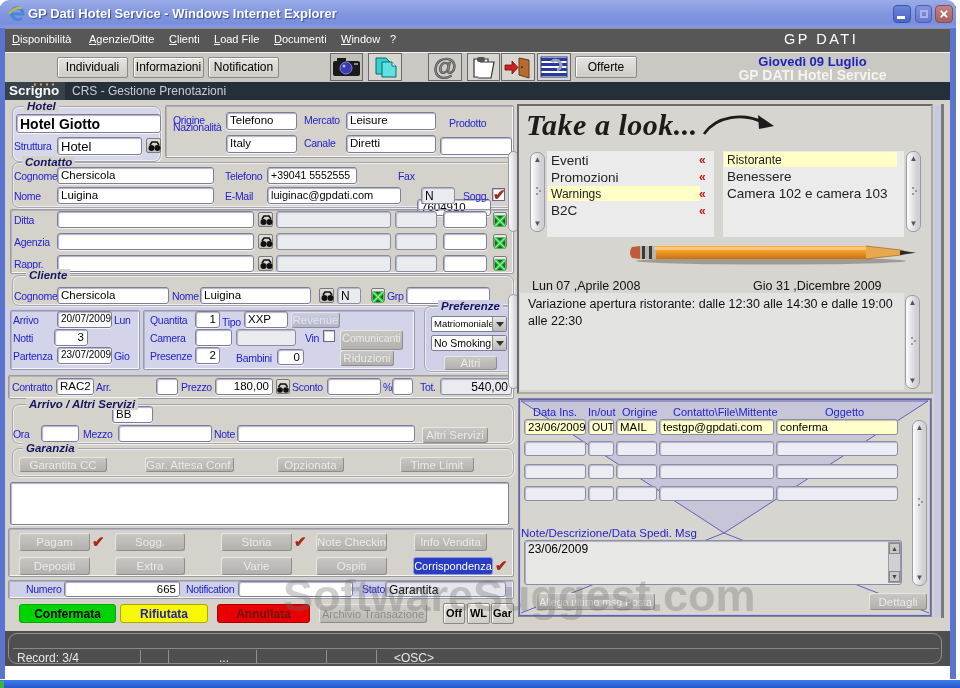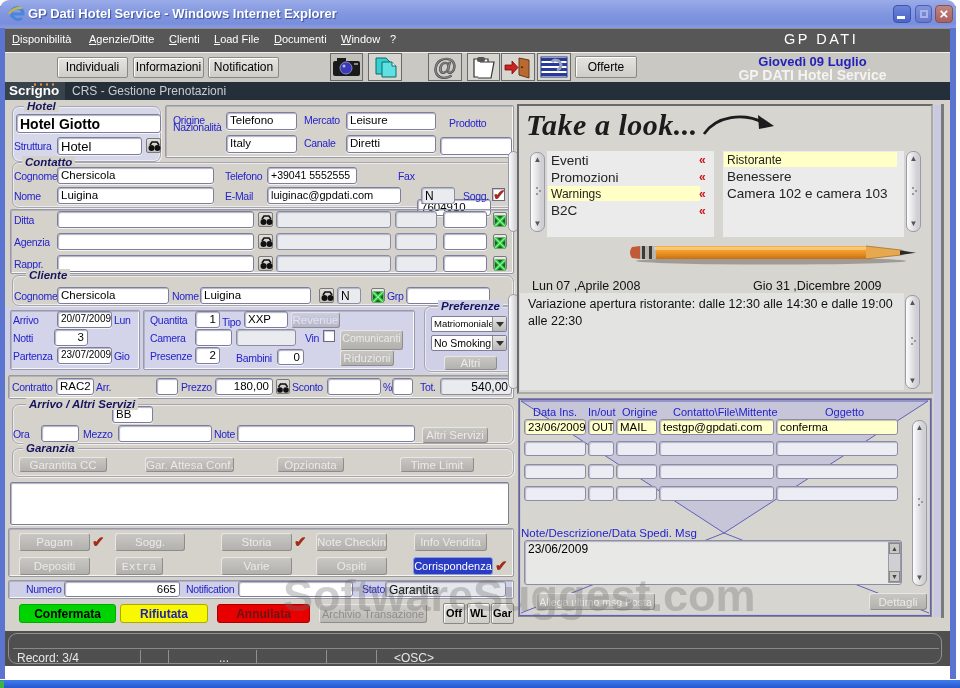--- a/index.html
+++ b/index.html
@@ -309,21 +309,21 @@
 
     <div class="sbox" style="left:8px;top:528px;width:506px;height:49px;"></div>
     <div class="gbtn" style="left:19px;top:533px;width:71px;height:18px;line-height:17px;">Pagam</div>
     <div class="ck" style="left:92px;top:537px;">✔</div>
     <div class="gbtn" style="left:115px;top:533px;width:70px;height:18px;line-height:17px;">Sogg.</div>
     <div class="gbtn" style="left:221px;top:533px;width:71px;height:18px;line-height:17px;">Storia</div>
     <div class="ck" style="left:294px;top:537px;">✔</div>
     <div class="gbtn" style="left:316px;top:533px;width:71px;height:18px;line-height:17px;">Note Checkin</div>
     <div class="gbtn" style="left:414px;top:533px;width:73px;height:18px;line-height:17px;">Info Vendita</div>
     <div class="gbtn" style="left:19px;top:557px;width:71px;height:18px;line-height:17px;">Depositi</div>
-    <div class="gbtn" style="left:115px;top:557px;width:48px;height:18px;line-height:17px;font-family:Liberation Mono, monospace;">Extra</div>
+    <div class="gbtn" style="left:115px;top:557px;width:70px;height:18px;line-height:17px;">Extra</div>
     <div class="gbtn" style="left:221px;top:557px;width:71px;height:18px;line-height:17px;">Varie</div>
     <div class="gbtn" style="left:316px;top:557px;width:71px;height:18px;line-height:17px;">Ospiti</div>
     <div class="gbtn" style="left:413px;top:557px;width:80px;height:18px;line-height:17px;background:#2b3cc4;border-color:#8a9ae0;color:#fff;font-size:11px;">Corrispondenza</div>
     <div class="ck" style="left:495px;top:561px;">✔</div>
 
     <div class="sbox" style="left:8px;top:580px;width:506px;height:19px;background:#cfcfe6;"></div>
     <div class="lbl" style="left:26px;top:583px;">Numero</div>
     <div class="fld" style="left:64px;top:581px;width:116px;height:16px;text-align:right;">665</div>
     <div class="lbl" style="left:186px;top:583px;">Notification</div>
     <div class="fld" style="left:238px;top:581px;width:115px;height:16px;"></div>

